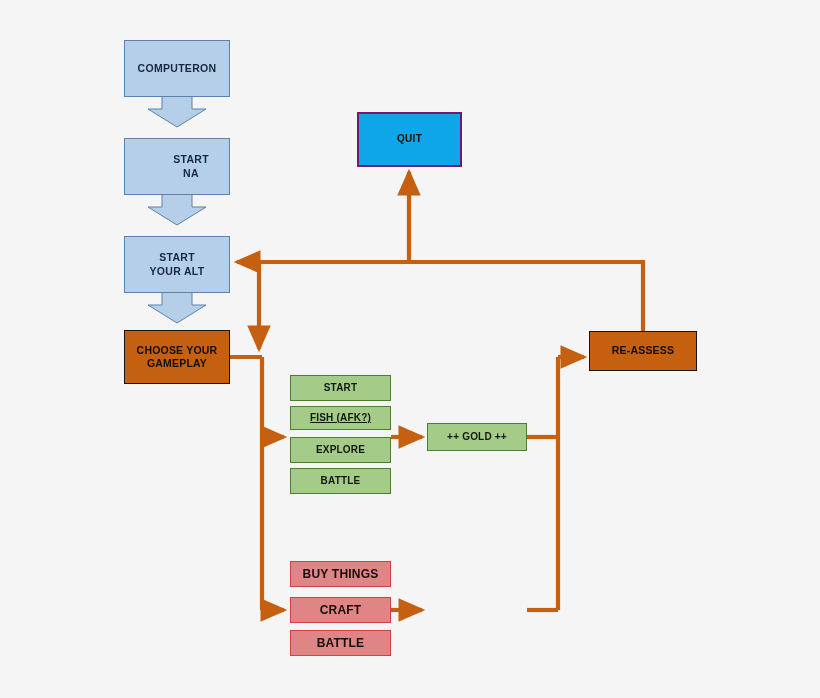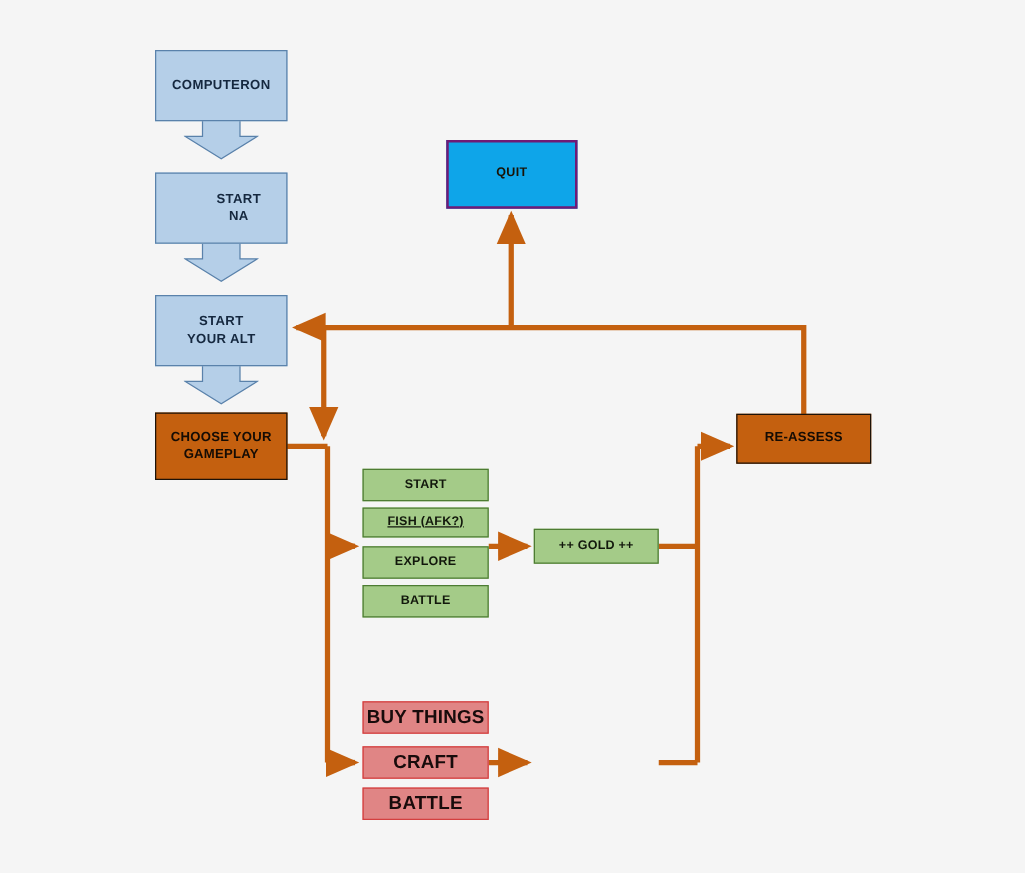--- a/index.html
+++ b/index.html
@@ -74,21 +74,21 @@
     border: 1px solid #4d7c33;
     color: #12180c;
     font-size: 10px;
     letter-spacing: .2px;
   }
   
   .red {
     background: #e08585;
     border: 1px solid #d43f3f;
     color: #180b0b;
-    font-size: 15px;
+    font-size: 12px;
     letter-spacing: .2px;
   }
 </style>
 </head>
 <body>
 
 <div id="canvas">
 
   <svg id="wires" viewBox="0 0 820 698" xmlns="http://www.w3.org/2000/svg">
     <defs>

